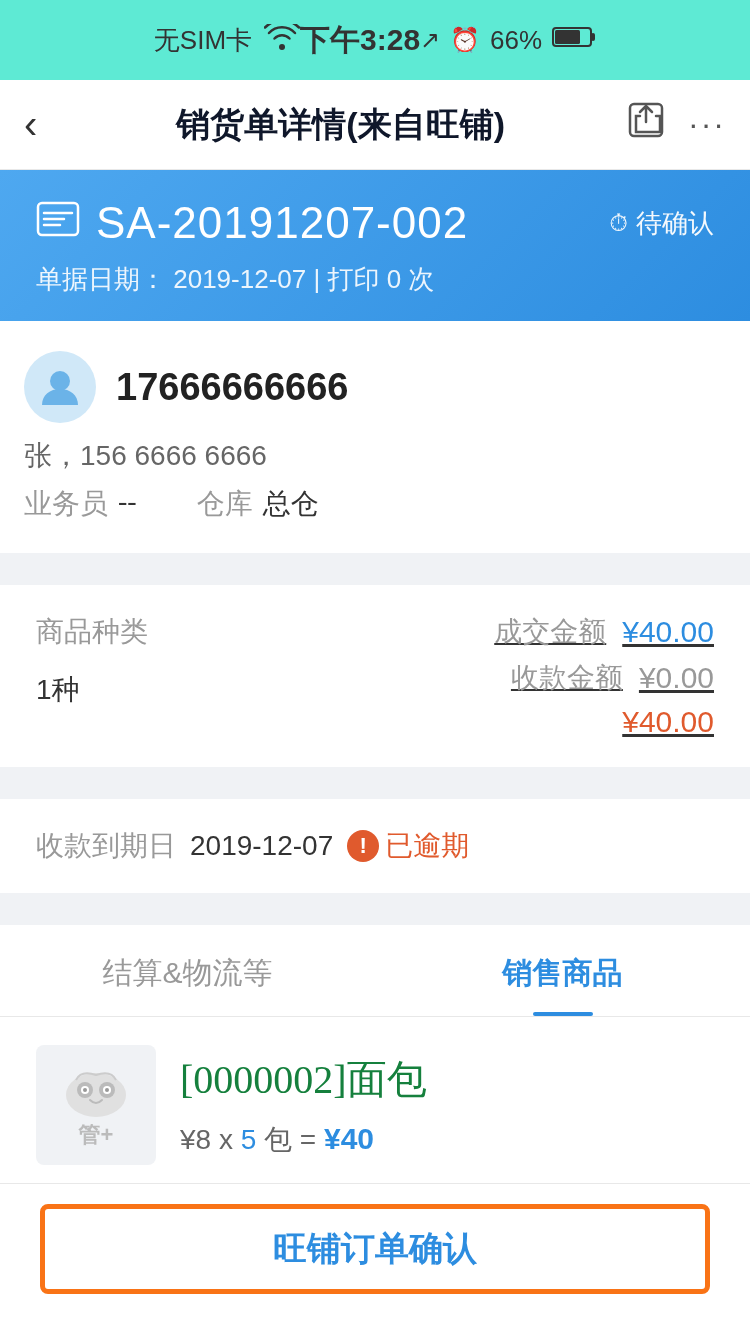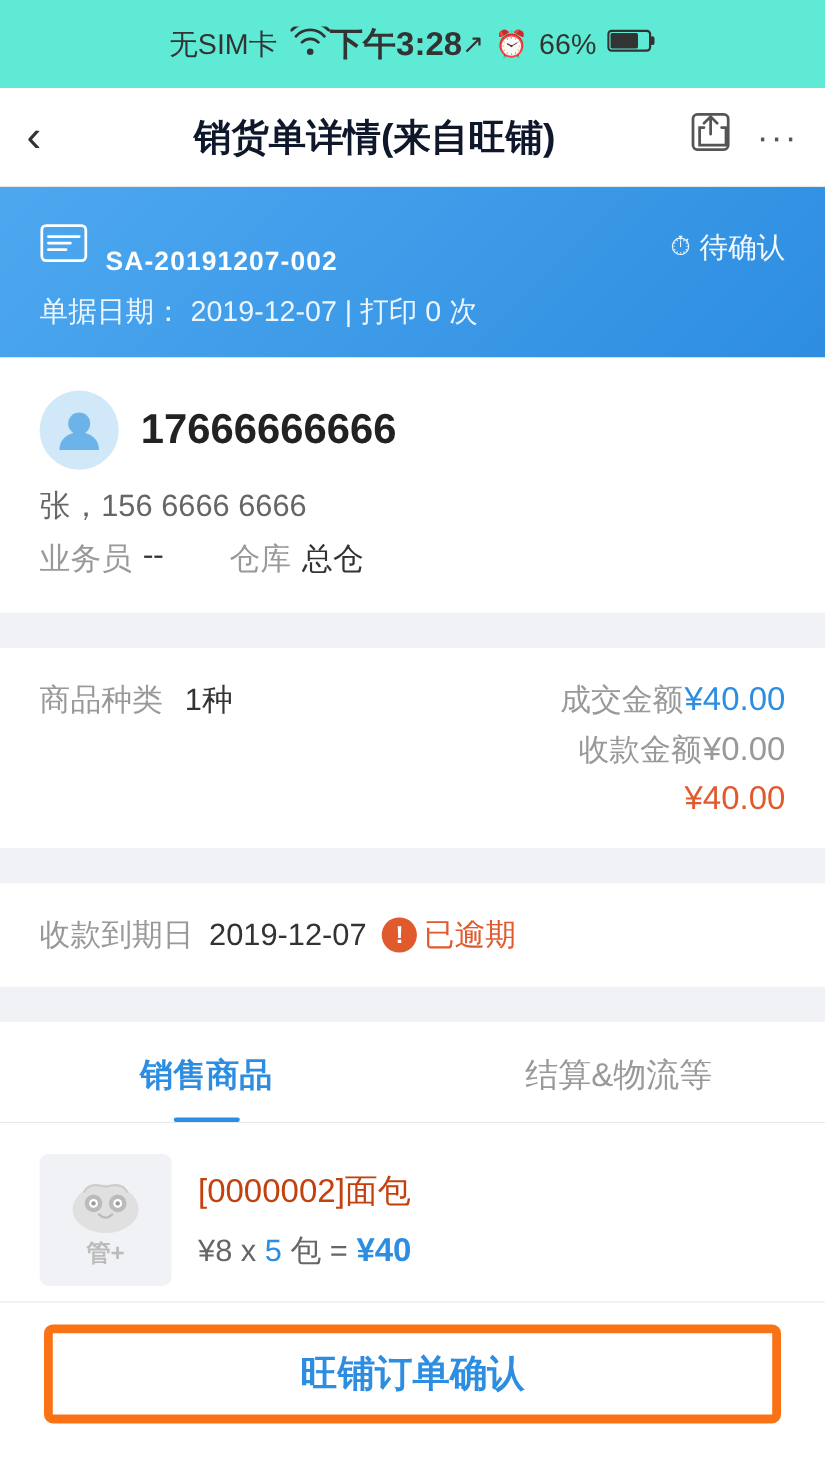--- a/index.html
+++ b/index.html
@@ -82,44 +82,43 @@
       padding: 28px 36px 24px 36px;
       color: #fff;
     }
     .order-header-top {
       display: flex;
       justify-content: space-between;
       align-items: center;
       margin-bottom: 14px;
     }
     .order-number {
-      font-size: 24px;
-      font-weight: 700;
+      font-size: 44px;
+      font-weight: 400;
       letter-spacing: 1px;
-      margin-top: 26px;
     }
     .order-status {
       display: flex;
       align-items: center;
       gap: 8px;
       font-size: 26px;
       opacity: 0.95;
     }
     .clock-icon {
       font-size: 24px;
     }
     .order-date {
       font-size: 26px;
       opacity: 0.9;
     }
 
     
     .customer-section {
       background: #fff;
-      padding: 30px 36px;
+      padding: 30px 24px;
       margin-bottom: 16px;
     }
     .customer-top {
       display: flex;
       align-items: center;
       gap: 20px;
       margin-bottom: 14px;
     }
     .avatar {
       width: 72px;
@@ -167,34 +166,36 @@
     .summary-row {
       display: flex;
       justify-content: space-between;
       align-items: flex-start;
     }
     .summary-left {
       display: flex;
       gap: 20px;
       align-items: flex-start;
       font-size: 28px;
+      flex-direction: column;
     }
     .summary-label-light { color: #999; }
     .summary-value { color: #333; font-size: 28px; }
     .summary-right {
       display: flex;
       flex-direction: column;
       align-items: flex-end;
       gap: 8px;
     }
     .summary-amount-row {
       display: flex;
-      gap: 1px;
-      align-items: center;
-      font-size: 28px;
+      gap: 16px;
+      align-items: center;
+      font-size: 28px;
+      text-decoration: underline;
     }
     .amount-label { color: #999; }
     .amount-value-blue { color: #2d8de0; font-size: 30px; font-weight: 500; }
     .amount-value-gray { color: #999; font-size: 30px; font-weight: 500; }
     .amount-value-red { color: #e05a2d; font-size: 30px; font-weight: 500; }
 
     
     .due-section {
       background: #fff;
       padding: 28px 36px;
@@ -293,24 +294,25 @@
       display: flex;
       flex-direction: column;
       align-items: center;
       justify-content: center;
       gap: 4px;
     }
     .product-info {
       flex: 1;
     }
     .product-name {
-      font-size: 30px;
-      color: #c2410c;
+      font-size: 40px;
+      color: #15803d;
       font-weight: 500;
       margin-bottom: 14px;
+      font-family: Liberation Serif, serif;
     }
     .product-price-row {
       font-size: 28px;
       color: #666;
     }
     .price-qty { color: #666; }
     .price-count { color: #2d8de0; }
     .price-total { color: #2d8de0; font-weight: 600; font-size: 30px; margin-top: 40px; }
 
     
@@ -325,21 +327,21 @@
       bottom: 0;
       left: 0;
       width: 750px;
       background: #fff;
       padding: 20px 40px 40px;
       border-top: 1px solid #e8e8e8;
     }
     .confirm-btn {
       width: 100%;
       height: 90px;
-      border: 8px solid #f97316;
+      border: 5px solid #f97316;
       border-radius: 8px;
       background: #fff;
       color: #2d8de0;
       font-size: 34px;
       font-weight: 600;
       cursor: pointer;
       display: flex;
       align-items: center;
       justify-content: center;
     }
@@ -468,22 +470,22 @@
   <div class="overdue-badge">
     <div class="overdue-icon">!</div>
     <span>已逾期</span>
   </div>
 </div>
 
 <div class="divider"></div>
 
 <div class="tabs-section">
   <div class="tabs-header">
+    <div class="tab-item">结算&amp;物流等</div>
     <div class="tab-item active">销售商品</div>
-    <div class="tab-item">结算&amp;物流等</div>
   </div>
 
   <div class="product-section">
     <div class="product-item">
       <div class="product-thumb">
         <div class="product-thumb-inner">
 
           <svg width="70" height="60" viewBox="0 0 70 60" fill="none">
             <ellipse cx="35" cy="35" rx="30" ry="22" fill="#e0e0e0"></ellipse>
             <circle cx="24" cy="30" r="8" fill="#bbb"></circle>

